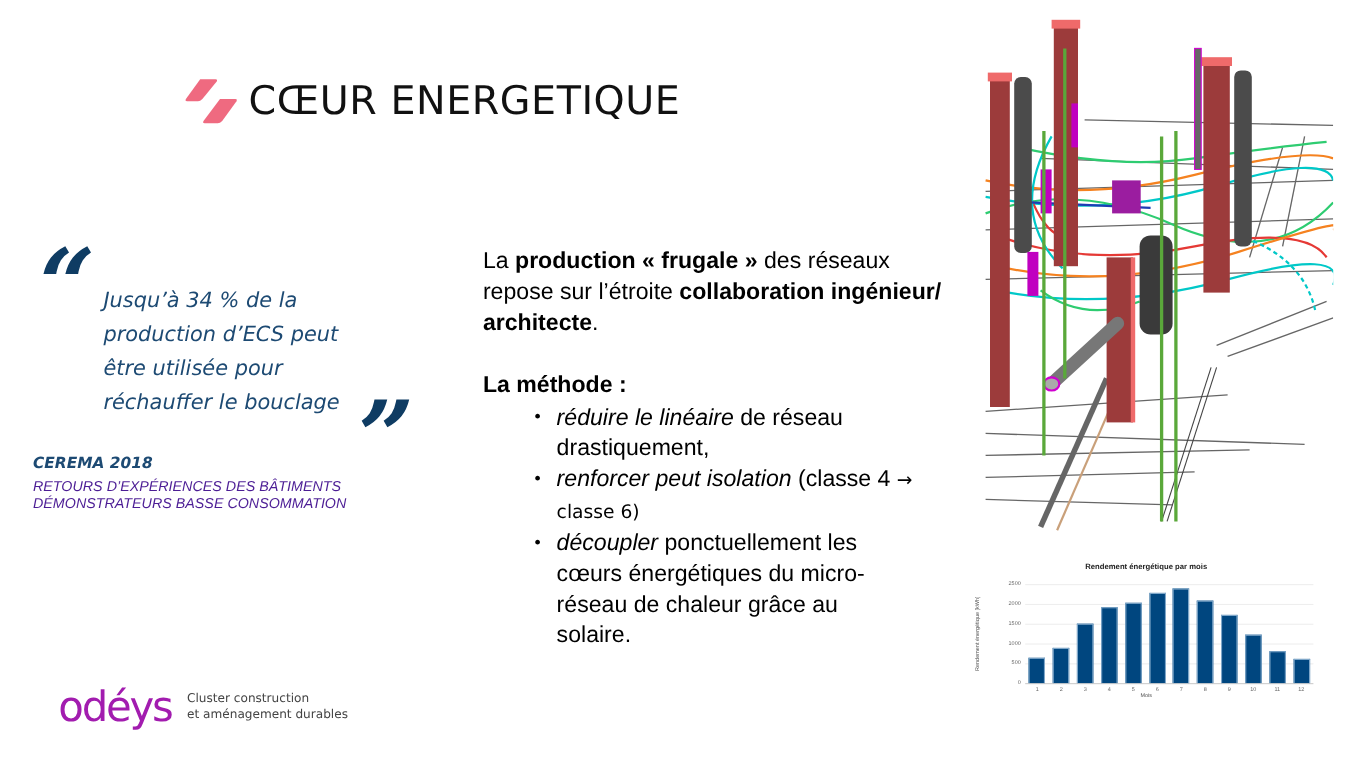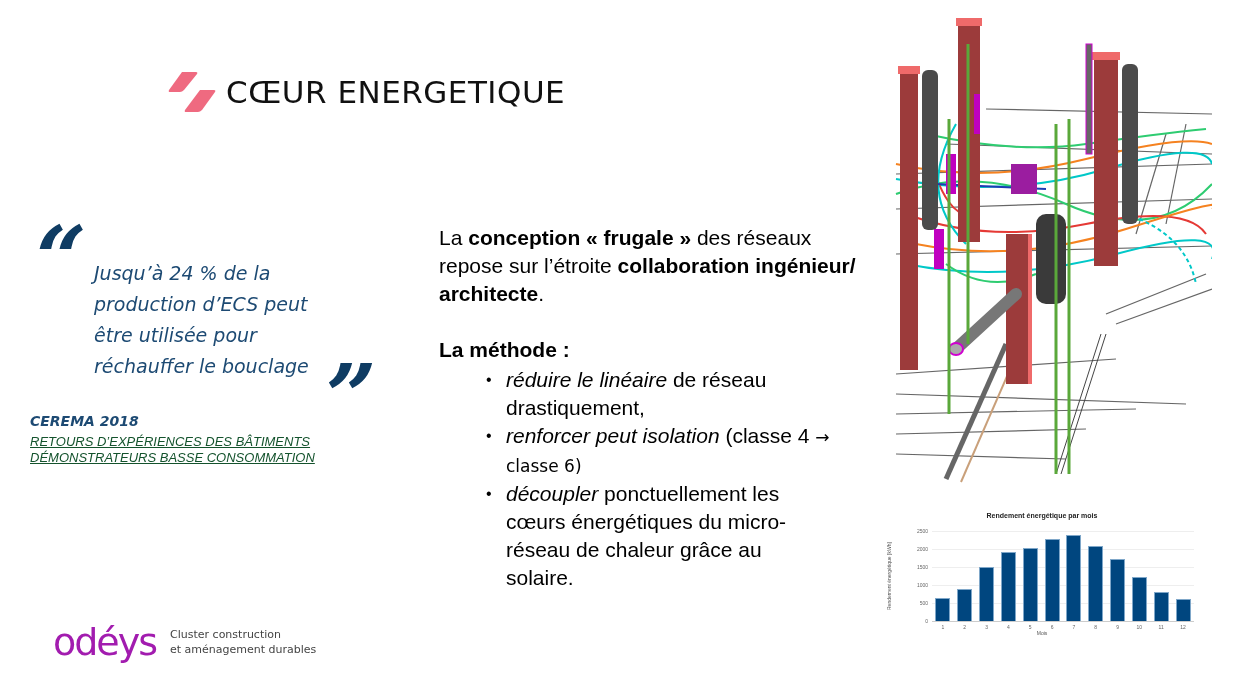--- a/index.html
+++ b/index.html
@@ -1,27 +1,27 @@
 <!DOCTYPE html>
 <html><head>
 <meta charset="utf-8">
 <style>
   * { margin:0; padding:0; box-sizing:border-box; }
   html, body { width:1237px; height:693px; background:#ffffff; overflow:hidden; }
   body { position:relative; font-family:"Liberation Sans", sans-serif; color:#000; }
 
   .title-wrap { position:absolute; left:168px; top:66px; height:52px; display:flex; align-items:center; }
   .title-logo { width:48px; height:44px; margin-right:10px; }
-  .title-text { font-family:"DejaVu Sans", sans-serif; font-size:31px; letter-spacing:0.5px; color:#111; font-weight:400; }
+  .title-text { font-family:"DejaVu Sans", sans-serif; font-size:36px; letter-spacing:0.5px; color:#111; font-weight:400; }
 
   .quote-open { position:absolute; left:36px; top:214px; font-family:"DejaVu Serif", serif; font-weight:bold; font-size:88px; line-height:88px; color:#0f3c63; font-style:italic; }
   .quote-close { position:absolute; left:326px; top:352px; font-family:"DejaVu Serif", serif; font-weight:bold; font-size:88px; line-height:88px; color:#0f3c63; font-style:italic; }
   .quote-text { position:absolute; left:94px; top:258px; width:250px; font-family:"DejaVu Sans", sans-serif; font-style:italic; font-size:19px; line-height:31px; color:#1d4a73; }
   .src-title { position:absolute; left:30px; top:413px; font-family:"DejaVu Sans", sans-serif; font-weight:bold; font-style:italic; font-size:14px; color:#1d4a73; }
-  .src-sub { position:absolute; left:30px; top:434px; font-family:"Liberation Sans", sans-serif; font-style:italic; font-size:13px; line-height:16px; color:#14532d;text-decoration:underline; }
+  .src-sub { position:absolute; left:30px; top:434px; font-family:"Liberation Sans", sans-serif; font-style:italic; font-size:13px; line-height:16px; color:#4c1d95; }
 
   .body-text { position:absolute; left:439px; top:224px; width:420px; font-size:21px; line-height:28px; color:#000; }
   .body-text b { font-weight:bold; }
   .method-title { position:absolute; left:439px; top:336px; font-size:21px; font-weight:bold; line-height:28px; }
   .bullets { position:absolute; left:486px; top:366px; width:345px; font-size:21px; line-height:28px; list-style:none; }
   .bullets li { position:relative; padding-left:20px; }
   .bullets li::before { content:"•"; position:absolute; left:0; top:0; font-size:16px; }
   .bullets i { font-style:italic; }
   .small-classe { font-family:"DejaVu Sans", sans-serif; font-size:17px; }
 
@@ -48,30 +48,30 @@
 
 <div class="title-wrap">
   <svg class="title-logo" viewBox="0 0 48 44">
     <path d="M14 2 L28 2 Q30 2 29 4 L16 20 Q14 22 12 22 L2 22 Q0 22 1 20 Z" fill="#ef6a80"></path>
     <path d="M32 20 L46 20 Q48 20 47 22 L34 40 Q32 42 30 42 L18 42 Q16 42 17 40 Z" fill="#ef6a80"></path>
   </svg>
   <div class="title-text">CŒUR ENERGETIQUE</div>
 </div>
 
 <div class="quote-open">“</div>
-<div class="quote-text">Jusqu’à 24 % de la production d’ECS peut être utilisée pour réchauffer le bouclage</div>
+<div class="quote-text">Jusqu’à 34 % de la production d’ECS peut être utilisée pour réchauffer le bouclage</div>
 <div class="quote-close">”</div>
 <div class="src-title">CEREMA 2018</div>
 <div class="src-sub">
   <div>RETOURS D’EXPÉRIENCES DES BÂTIMENTS</div>
   <div>DÉMONSTRATEURS BASSE CONSOMMATION</div>
 </div>
 
 <div class="body-text">
-  <span>La </span><b>conception « frugale »</b><span> des réseaux repose sur l’étroite </span><b>collaboration ingénieur/ architecte</b><span>.</span>
+  <span>La </span><b>production « frugale »</b><span> des réseaux repose sur l’étroite </span><b>collaboration ingénieur/ architecte</b><span>.</span>
 </div>
 <div class="method-title">La méthode :</div>
 <ul class="bullets">
   <li><i>réduire le linéaire</i><span> de réseau drastiquement,</span></li>
   <li><i>renforcer peut isolation</i><span> (classe 4 </span><span class="small-classe">→</span><span class="small-classe"> classe 6)</span></li>
   <li><i>découpler</i><span> ponctuellement les cœurs énergétiques du micro-réseau de chaleur grâce au solaire.</span></li>
 </ul>
 
 <svg class="render" viewBox="0 0 326 470" aria-label="3D render of building energy core piping network">
 

